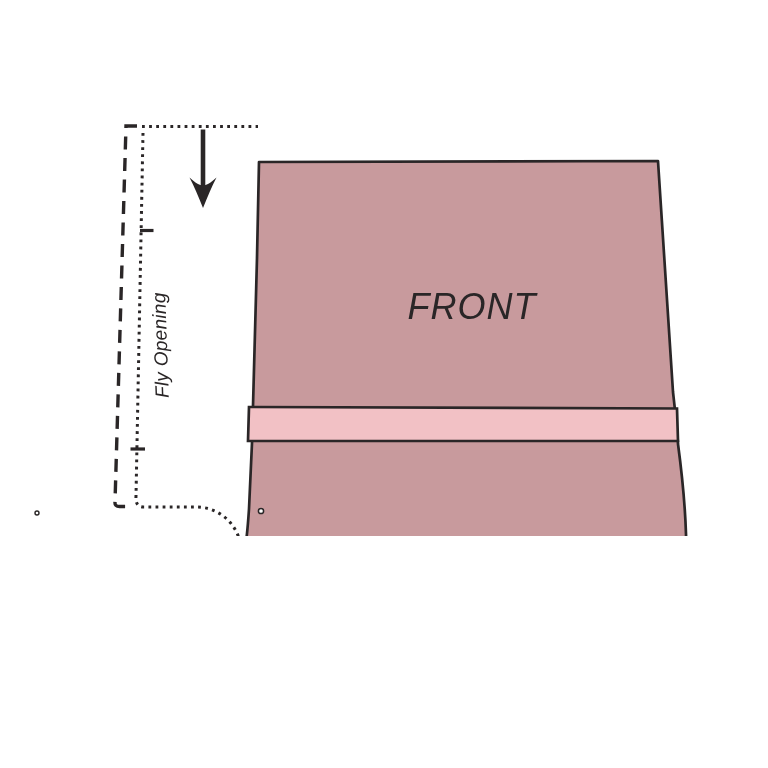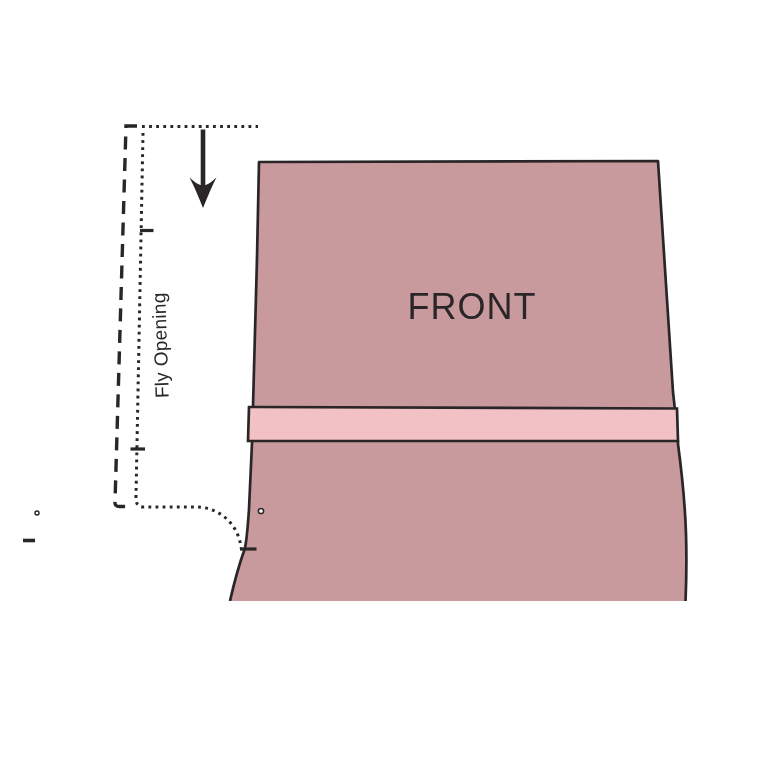--- a/index.html
+++ b/index.html
@@ -6,22 +6,23 @@
     margin: 0;
     padding: 0;
     width: 768px;
     height: 768px;
     background: #ffffff;
     font-family: "Liberation Sans", sans-serif;
   }
   .canvas {
     position: relative;
     width: 768px;
-    height: 601px;
+    height: 536px;
     overflow: hidden;
+    font-style: italic;
   }
   svg { display: block; }
   .front-label {
     font-family: "Liberation Sans", sans-serif;
     font-size: 36px;
     font-weight: 400;
     letter-spacing: 1px;
   }
   .fly-label {
     font-family: "Liberation Sans", sans-serif;

